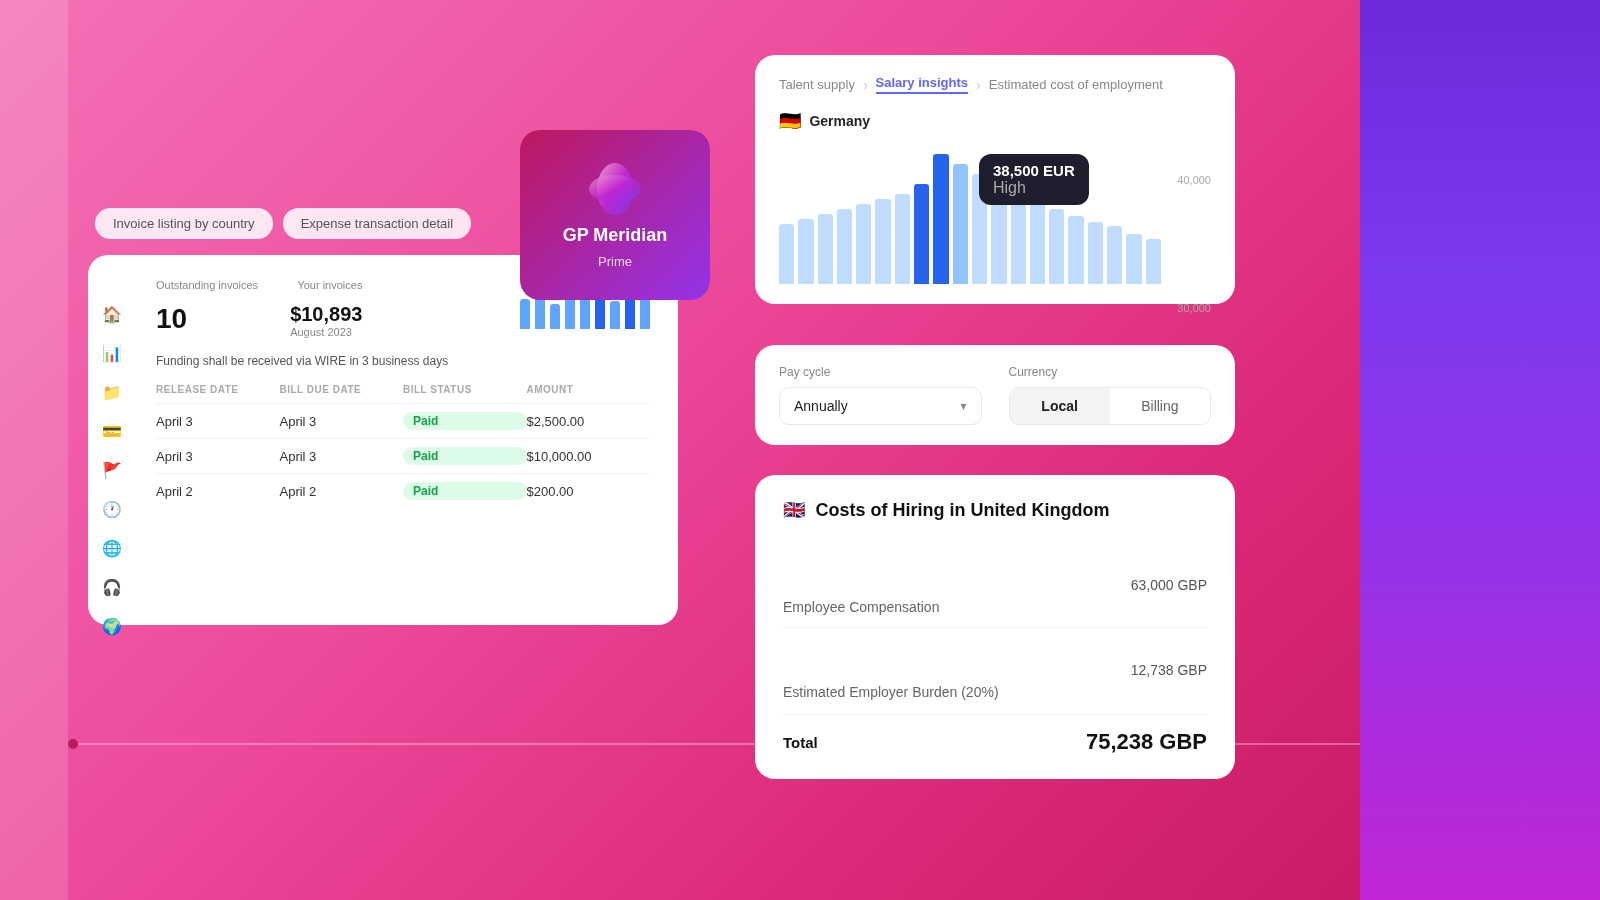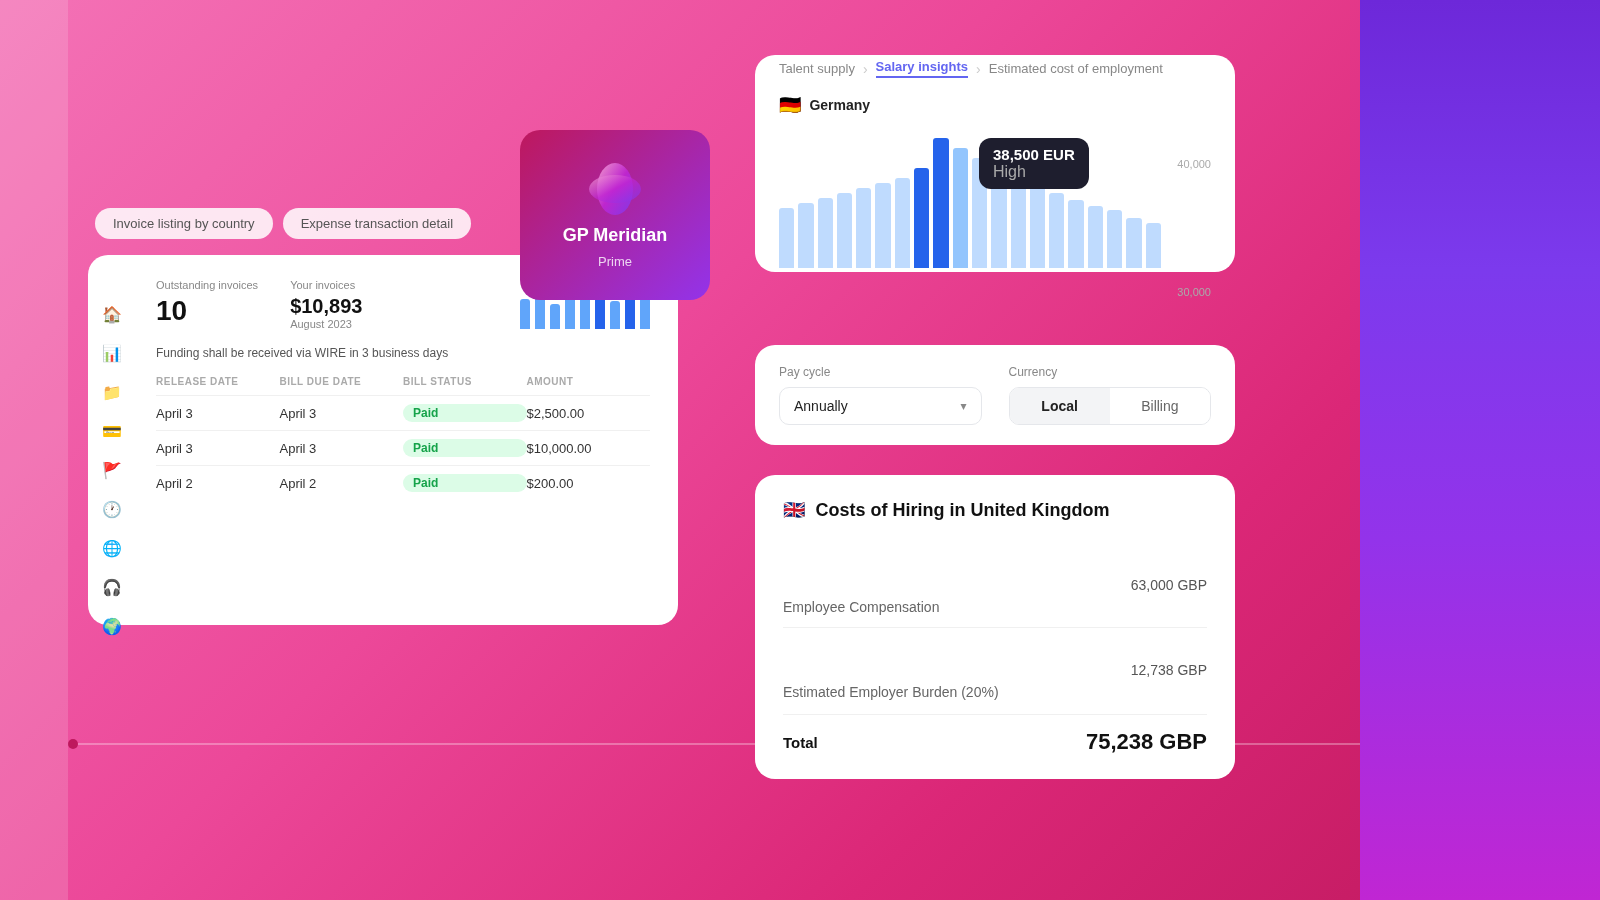--- a/index.html
+++ b/index.html
@@ -127,21 +127,22 @@
       display: flex;
       align-items: flex-start;
       gap: 32px;
       margin-bottom: 16px;
       padding-left: 40px;
     }
     .metric-block {}
     .metric-label {
       font-size: 11px;
       color: #888;
-      margin-bottom: 4px;
+      margin-bottom: 12px;
+      text-align: right;
     }
     .metric-value {
       font-size: 28px;
       font-weight: 700;
       color: #111;
     }
     .metric-subvalue {
       font-size: 20px;
       font-weight: 700;
       color: #111;
@@ -208,21 +209,21 @@
     }
 
     
     .salary-panel {
       position: absolute;
       left: 755px;
       top: 55px;
       width: 480px;
       background: white;
       border-radius: 20px;
-      padding: 4px 24px;
+      padding: 20px 24px;
       z-index: 5;
     }
 
     .salary-breadcrumb {
       display: flex;
       align-items: center;
       gap: 8px;
       margin-bottom: 16px;
     }
     .breadcrumb-item {

